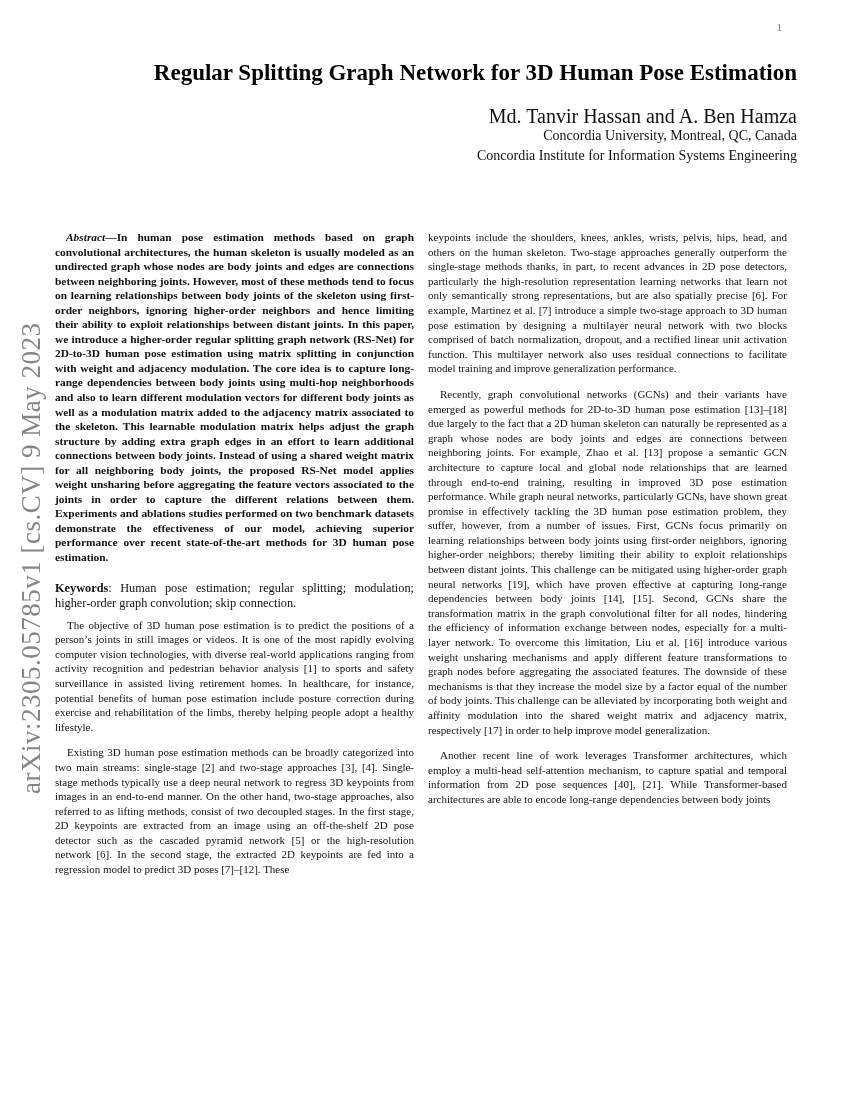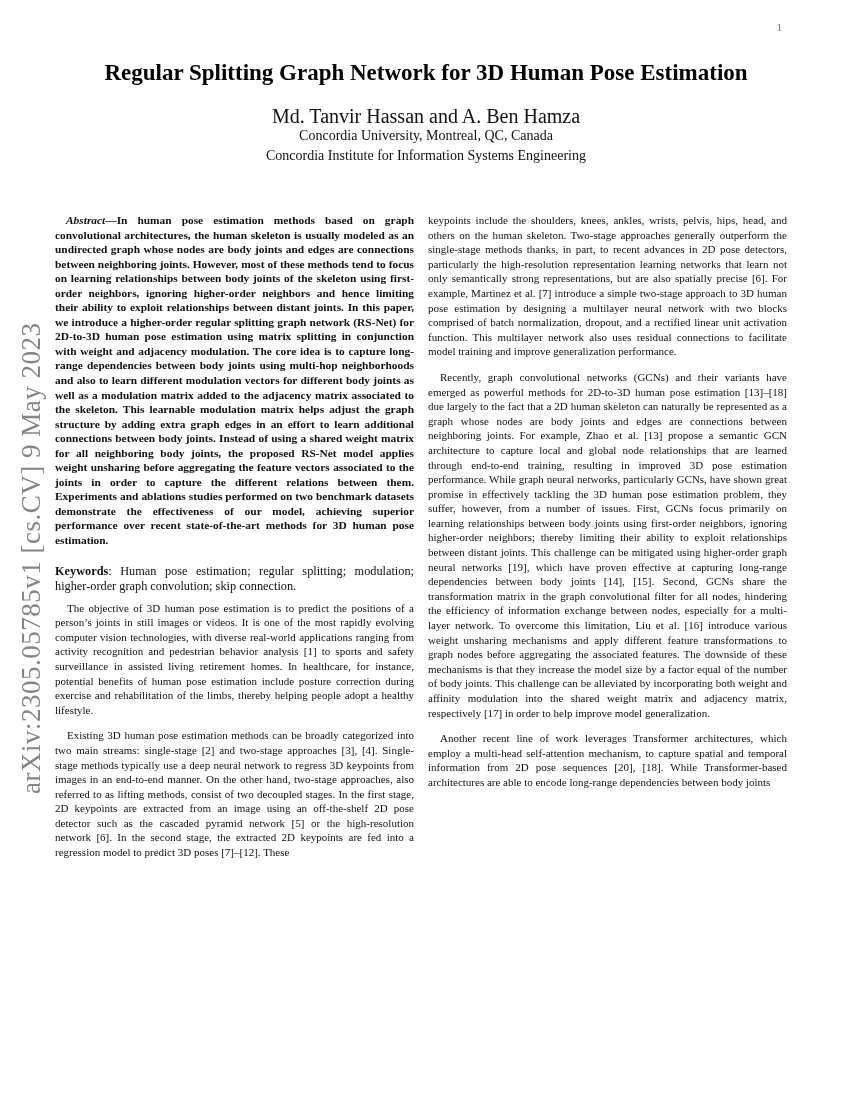--- a/index.html
+++ b/index.html
@@ -35,42 +35,42 @@
     color: #858585;
     text-align: center;
     white-space: nowrap;
     font-family: "Liberation Serif", "DejaVu Serif", serif;
   }
   .paper-header {
     position: absolute;
     top: 58px;
     left: 55px;
     width: 742px;
-    text-align: center;
+    text-align: right;
   }
   .paper-title {
     font-size: 23px;
     font-weight: bold;
     line-height: 30px;
     margin: 0 0 18px 0;
     color: #000000;
   }
   .paper-authors {
     font-size: 20px;
     line-height: 20px;
     margin: 0;
   }
   .paper-affiliation {
     font-size: 14px;
     line-height: 20px;
     margin: 0;
   }
   .columns {
     position: absolute;
-    top: 213px;
+    top: 230px;
     left: 55px;
     width: 742px;
     display: flex;
     gap: 14px;
   }
   .col {
     width: 359px;
     text-align: justify;
   }
   .abstract {
@@ -134,16 +134,16 @@
     <p class="keywords"><span class="keywords-label">Keywords</span><span>:  Human pose estimation; regular splitting; modulation; higher-order graph convolution; skip connection.</span></p>
 
 
     <p class="body-par">The objective of 3D human pose estimation is to predict the positions of a person’s joints in still images or videos. It is one of the most rapidly evolving computer vision technologies, with diverse real-world applications ranging from activity recognition and pedestrian behavior analysis [1] to sports and safety surveillance in assisted living retirement homes. In healthcare, for instance, potential benefits of human pose estimation include posture correction during exercise and rehabilitation of the limbs, thereby helping people adopt a healthy lifestyle.</p>
     <p class="body-par">Existing 3D human pose estimation methods can be broadly categorized into two main streams: single-stage [2] and two-stage approaches [3], [4]. Single-stage methods typically use a deep neural network to regress 3D keypoints from images in an end-to-end manner. On the other hand, two-stage approaches, also referred to as lifting methods, consist of two decoupled stages. In the first stage, 2D keypoints are extracted from an image using an off-the-shelf 2D pose detector such as the cascaded pyramid network [5] or the high-resolution network [6]. In the second stage, the extracted 2D keypoints are fed into a regression model to predict 3D poses [7]–[12]. These</p>
   </div>
 
   <div class="col">
     <p class="body-par noindent">keypoints include the shoulders, knees, ankles, wrists, pelvis, hips, head, and others on the human skeleton. Two-stage approaches generally outperform the single-stage methods thanks, in part, to recent advances in 2D pose detectors, particularly the high-resolution representation learning networks that learn not only semantically strong representations, but are also spatially precise [6]. For example, Martinez et al. [7] introduce a simple two-stage approach to 3D human pose estimation by designing a multilayer neural network with two blocks comprised of batch normalization, dropout, and a rectified linear unit activation function. This multilayer network also uses residual connections to facilitate model training and improve generalization performance.</p>
     <p class="body-par">Recently, graph convolutional networks (GCNs) and their variants have emerged as powerful methods for 2D-to-3D human pose estimation [13]–[18] due largely to the fact that a 2D human skeleton can naturally be represented as a graph whose nodes are body joints and edges are connections between neighboring joints. For example, Zhao et al. [13] propose a semantic GCN architecture to capture local and global node relationships that are learned through end-to-end training, resulting in improved 3D pose estimation performance. While graph neural networks, particularly GCNs, have shown great promise in effectively tackling the 3D human pose estimation problem, they suffer, however, from a number of issues. First, GCNs focus primarily on learning relationships between body joints using first-order neighbors, ignoring higher-order neighbors; thereby limiting their ability to exploit relationships between distant joints. This challenge can be mitigated using higher-order graph neural networks [19], which have proven effective at capturing long-range dependencies between body joints [14], [15]. Second, GCNs share the transformation matrix in the graph convolutional filter for all nodes, hindering the efficiency of information exchange between nodes, especially for a multi-layer network. To overcome this limitation, Liu et al. [16] introduce various weight unsharing mechanisms and apply different feature transformations to graph nodes before aggregating the associated features. The downside of these mechanisms is that they increase the model size by a factor equal of the number of body joints. This challenge can be alleviated by incorporating both weight and affinity modulation into the shared weight matrix and adjacency matrix, respectively [17] in order to help improve model generalization.</p>
-    <p class="body-par">Another recent line of work leverages Transformer architectures, which employ a multi-head self-attention mechanism, to capture spatial and temporal information from 2D pose sequences [20], [18]. While Transformer-based architectures are able to encode long-range dependencies between body joints</p>
+    <p class="body-par">Another recent line of work leverages Transformer architectures, which employ a multi-head self-attention mechanism, to capture spatial and temporal information from 2D pose sequences [40], [21]. While Transformer-based architectures are able to encode long-range dependencies between body joints</p>
   </div>
 
 </div>
 
 </body></html>

